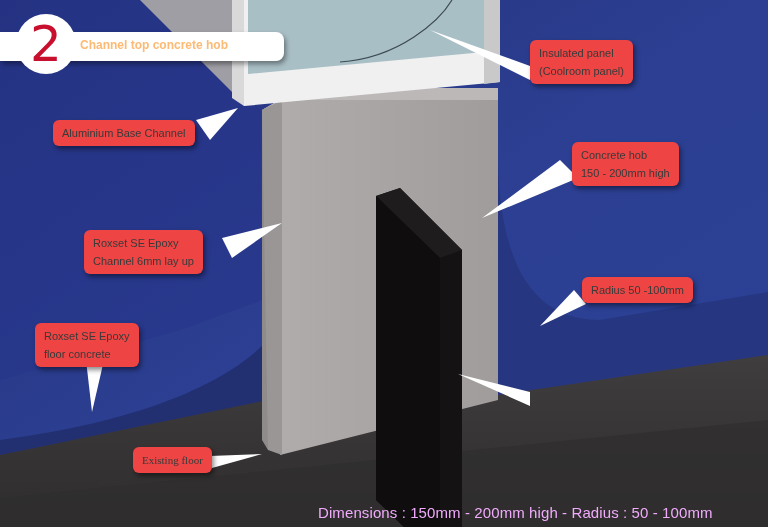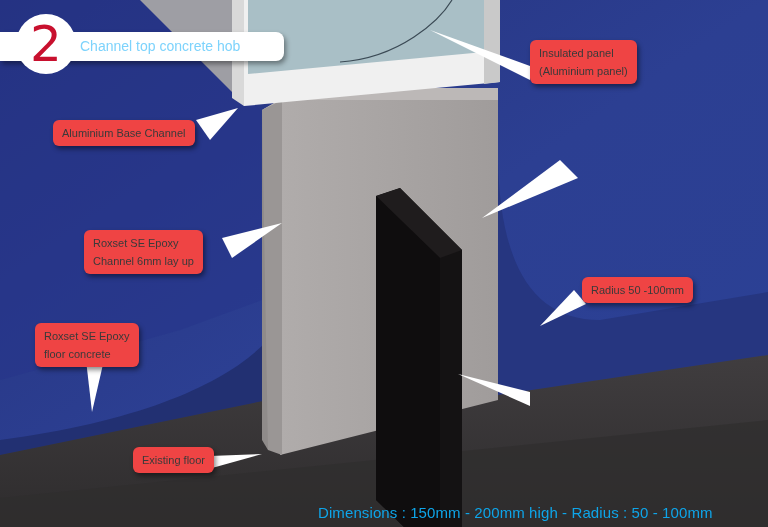--- a/index.html
+++ b/index.html
@@ -37,28 +37,29 @@
   .title-num {
     color: #c8102e;
     font-size: 50px;
     line-height: 50px;
     font-weight: normal;
     font-family: "DejaVu Sans", sans-serif;
   }
   .title-text {
     position: absolute;
     left: 80px; top: 38px;
-    font-size: 14px;
-    color: #7dd3fc;
+    font-size: 12px;
+    color: #fdba74;
     white-space: nowrap;
+    font-weight: bold;
   }
   .footer-dim {
     position: absolute;
     left: 318px; top: 504px;
-    color: #0ea5e9;
+    color: #f0abfc;
     font-size: 15px;
     white-space: nowrap;
     letter-spacing: 0.1px;
   }
 </style>
 </head>
 <body>
 
 <div class="stage">
 
@@ -121,42 +122,46 @@
   </svg>
 
   <div class="title-pill"></div>
   <div class="title-circle">
     <span class="title-num">2</span>
   </div>
   <div class="title-text">Channel top concrete hob</div>
 
   <div class="callout" style="left:530px; top:40px;">
     <span class="line">Insulated panel</span>
-    <span class="line">(Aluminium panel)</span>
+    <span class="line">(Coolroom panel)</span>
   </div>
 
   <div class="callout" style="left:53px; top:120px;">
     <span class="line">Aluminium Base Channel</span>
   </div>
 
+  <div class="callout" style="left:572px; top:142px;">
+    <span class="line">Concrete hob</span>
+    <span class="line">150 - 200mm high</span>
+  </div>
 
   <div class="callout" style="left:84px; top:230px;">
     <span class="line">Roxset SE Epoxy</span>
     <span class="line">Channel 6mm lay up</span>
   </div>
 
   <div class="callout" style="left:582px; top:277px;">
     <span class="line">Radius 50 -100mm</span>
   </div>
 
   <div class="callout" style="left:35px; top:323px;">
     <span class="line">Roxset SE Epoxy</span>
     <span class="line">floor concrete</span>
   </div>
 
 
-  <div class="callout" style="left:133px; top:447px;">
+  <div class="callout" style="left:133px; top:447px;font-family:Liberation Serif, serif;">
     <span class="line">Existing floor</span>
   </div>
 
   <div class="footer-dim">Dimensions : 150mm - 200mm high - Radius : 50 - 100mm</div>
 
 </div>
 
 </body></html>

